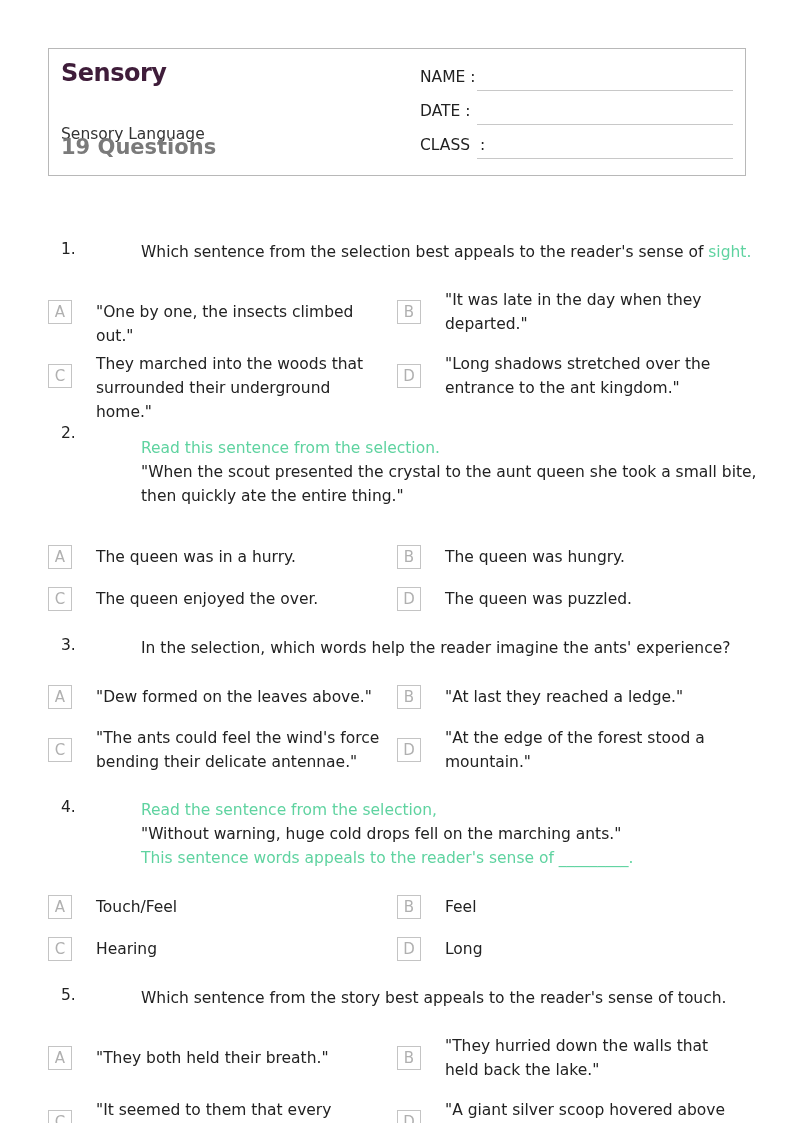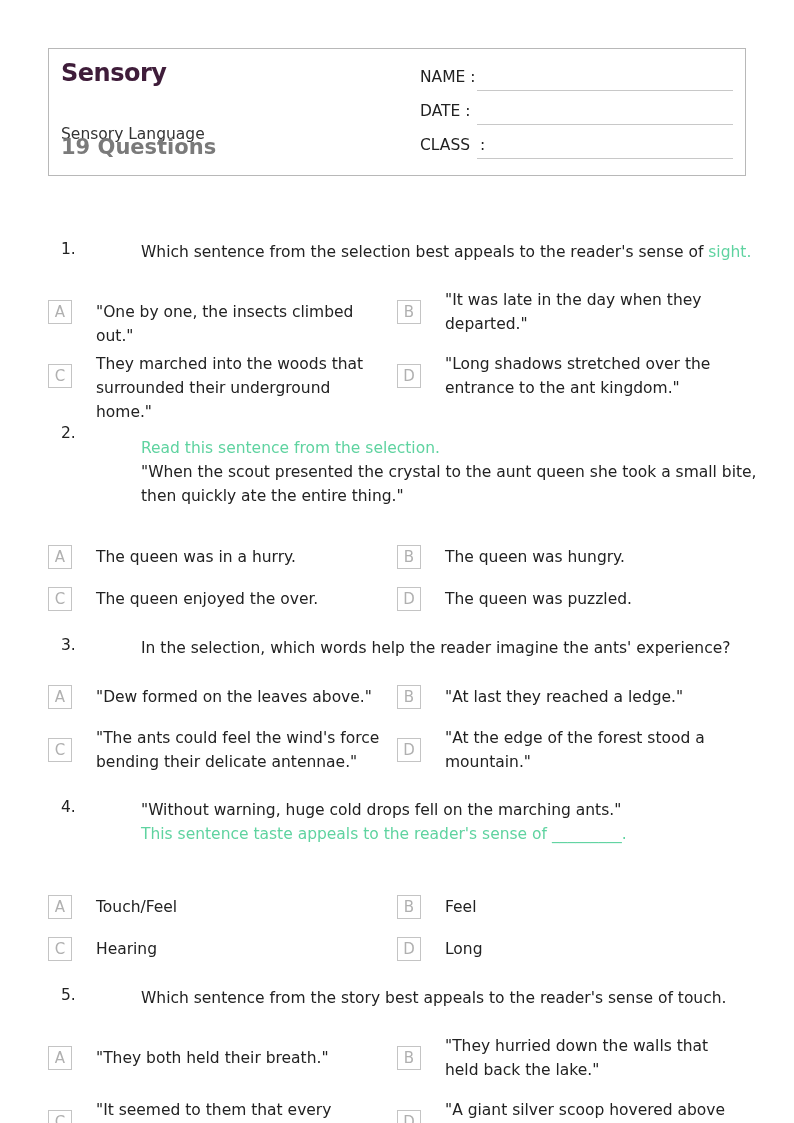--- a/index.html
+++ b/index.html
@@ -125,22 +125,23 @@
   <div class="opt-text" style="top:-12px">"The ants could feel the wind's force bending their delicate antennae."</div>
 </div>
 <div class="opt col-b" style="position:absolute;top:738px;left:0">
   <div class="opt-box" style="top:0">D</div>
   <div class="opt-text" style="top:-12px">"At the edge of the forest stood a mountain."</div>
 </div>
 
 <div class="q" style="top:798px">
   <div class="q-num" style="top:0">4.</div>
   <div class="q-text" style="top:0">
+    <div class="green">Read the sentence from the selection,</div>
     <div>"Without warning, huge cold drops fell on the marching ants."</div>
-    <div class="green">This sentence taste appeals to the reader's sense of _________.</div>
+    <div class="green">This sentence words appeals to the reader's sense of _________.</div>
   </div>
 </div>
 <div class="opt col-a" style="position:absolute;top:895px;left:0">
   <div class="opt-box" style="top:0">A</div>
   <div class="opt-text" style="top:0">Touch/Feel</div>
 </div>
 <div class="opt col-b" style="position:absolute;top:895px;left:0">
   <div class="opt-box" style="top:0">B</div>
   <div class="opt-text" style="top:0">Feel</div>
 </div>

